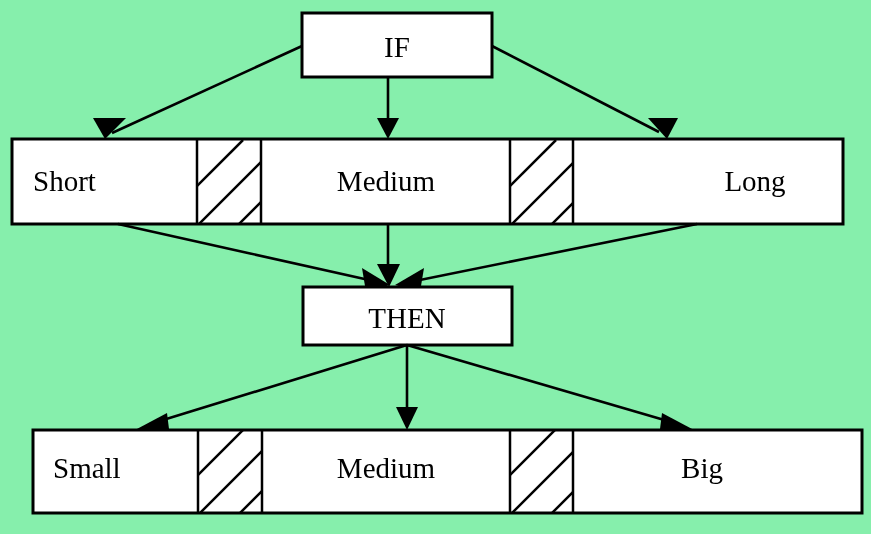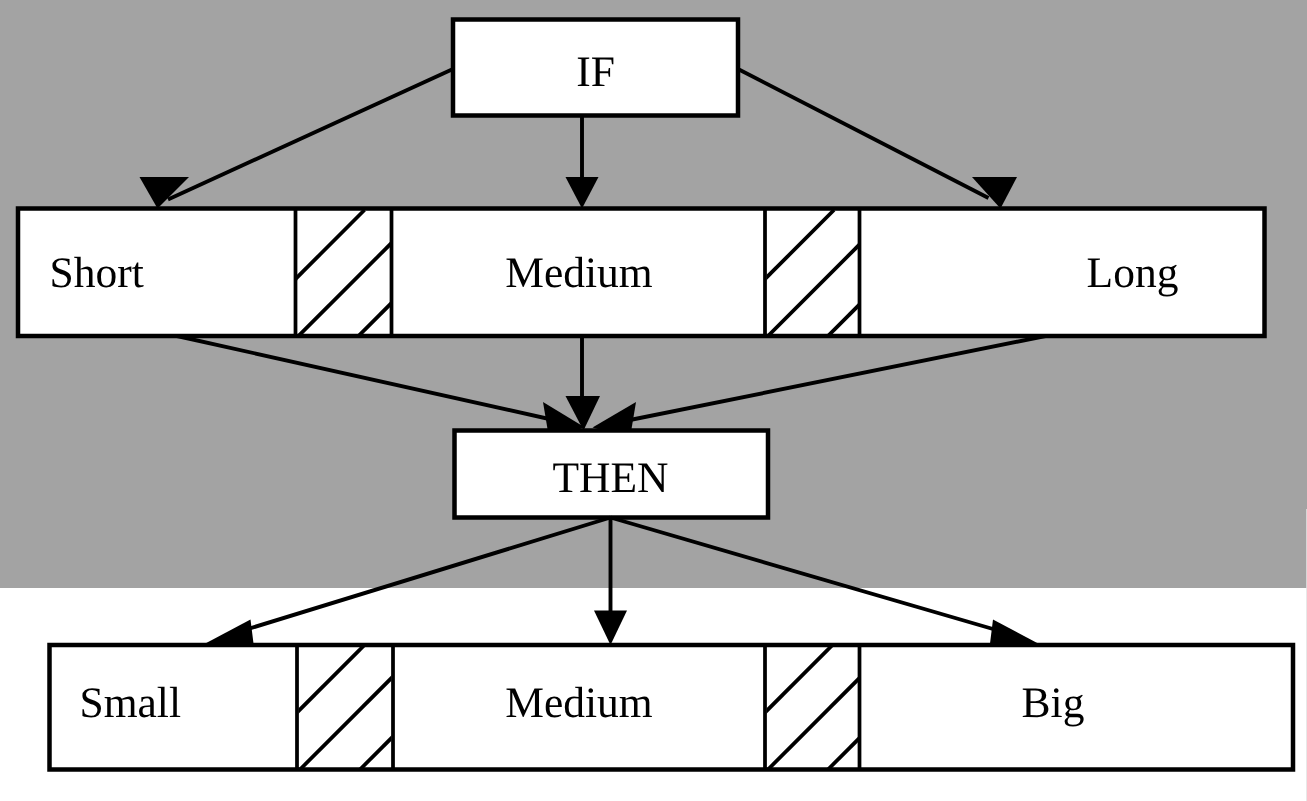--- a/index.html
+++ b/index.html
@@ -9,22 +9,22 @@
   }
   body {
     width: 871px;
     height: 534px;
     overflow: hidden;
     font-family: "Liberation Serif", "DejaVu Serif", serif;
   }
   #diagram-root {
     position: relative;
     width: 871px;
-    height: 392px;
-    background: #a3a3a3;
+    height: 534px;
+    background: #86efac;
   }
   svg#fuzzy-svg {
     display: block;
     width: 871px;
     height: 534px;
   }
   .box-rect {
     fill: #ffffff;
     stroke: #000000;
     stroke-width: 3;

